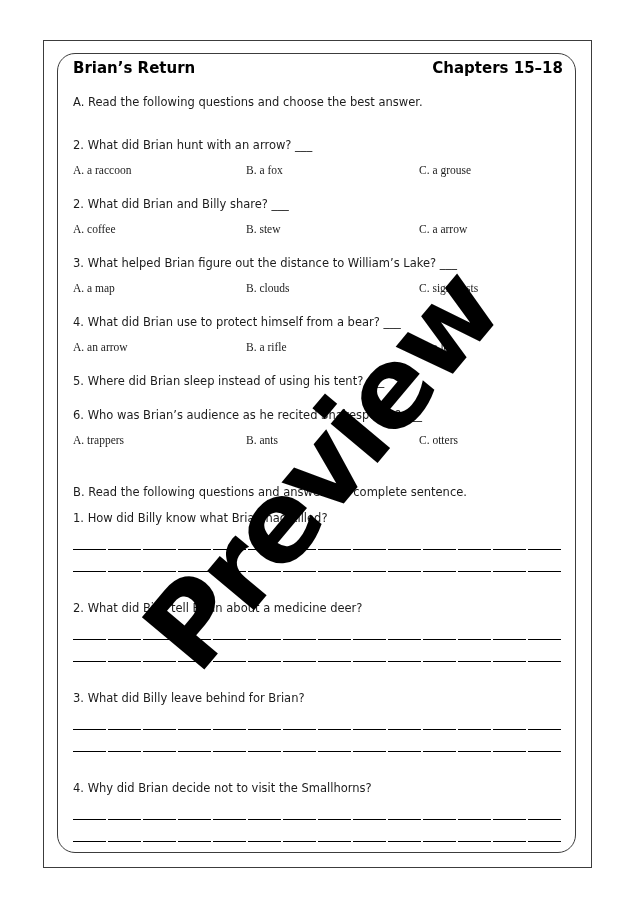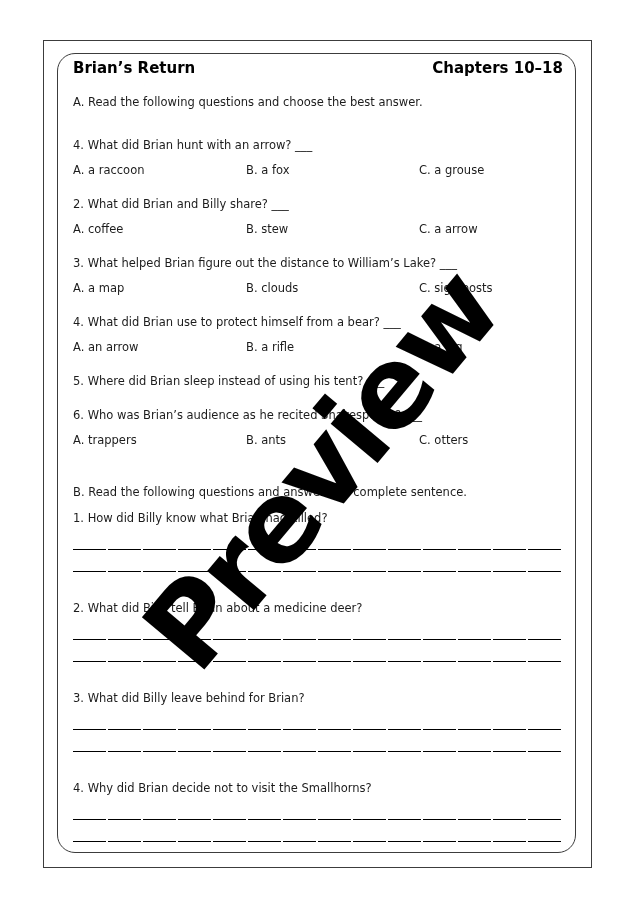--- a/index.html
+++ b/index.html
@@ -54,20 +54,21 @@
     gap: 13px;
   }
   .instr-a { margin-bottom: 30px; }
   .instr-b { margin-top: 39px; margin-bottom: 13px; }
   .q-row { white-space: pre; }
   .qa-group + .qa-group { margin-top: 21px; }
   .opts-row {
     display: grid;
     grid-template-columns: 173px 173px 1fr;
     margin-top: 12px;
+    font-family: Liberation Serif, serif;
   }
   .b-group + .b-group { margin-top: 30px; }
   .ans-line {
     height: 1px;
     margin-top: 21px;
     background: repeating-linear-gradient(to right, #000 0px, #000 33px, rgba(0,0,0,0) 33px, rgba(0,0,0,0) 35px);
   }
   .ans-line.first { margin-top: 24px; }
   .watermark {
     position: absolute;
@@ -92,28 +93,28 @@
 <body>
 
 <div class="page" style="color: rgb(28, 28, 28); background: rgb(255, 255, 255);">
 
   <div class="outer-frame" style="border-color: rgb(60, 60, 60);"></div>
 
   <div class="sheet" style="border-color: rgb(60, 60, 60);">
 
     <div class="sheet-header">
       <span>Brian’s Return</span>
-      <span>Chapters 10–18</span>
+      <span>Chapters 15–18</span>
     </div>
 
     <div class="instr-a q-row">A. Read the following questions and choose the best answer.</div>
 
     <div id="section-a">
         <div class="qa-group">
-          <div class="q-row">4. What did Brian hunt with an arrow? ___</div>
+          <div class="q-row">2. What did Brian hunt with an arrow? ___</div>
           <div class="opts-row">
             <div class="opt">A. a raccoon</div>
             <div class="opt">B. a fox</div>
             <div class="opt">C. a grouse</div>
           </div>
         </div>
         <div class="qa-group">
           <div class="q-row">2. What did Brian and Billy share? ___</div>
           <div class="opts-row">
             <div class="opt">A. coffee</div>

